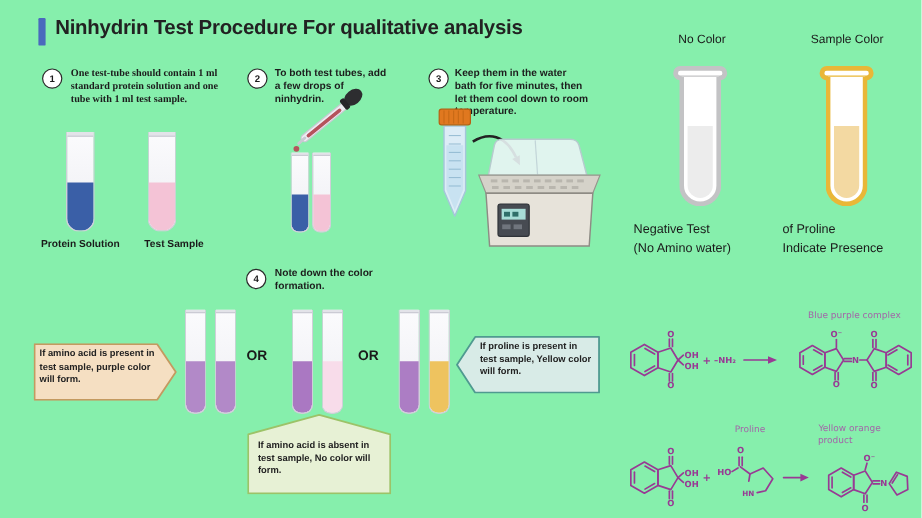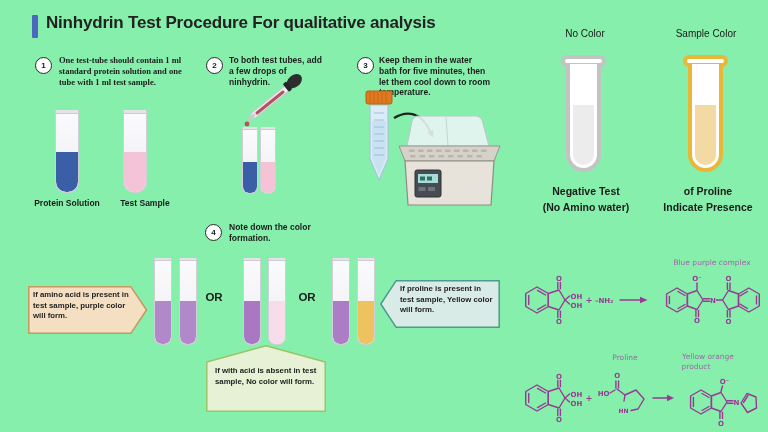--- a/index.html
+++ b/index.html
@@ -16,21 +16,21 @@
   
   .tube{position:absolute;border:1px solid #cfcfd8;border-top:none;background:linear-gradient(180deg,#fbfbfd,#eeeef3);overflow:hidden;}
   .tube .rim{position:absolute;top:0;left:0;right:0;height:3px;background:#e3e3e9;border-bottom:1px solid #cbcbd4;}
   .tube .liquid{position:absolute;left:0;right:0;bottom:0;}
   .tube-label{position:absolute;font-size:8.5px;font-weight:bold;text-align:center;}
   
   .otube-lip{position:absolute;border-radius:7px;background:#fff;}
   .otube-body{position:absolute;border-top:none!important;border-radius:0 0 18px 18px;background:#fff;overflow:hidden;}
   .otube-liquid{position:absolute;left:3px;right:3px;bottom:3px;border-radius:0 0 12px 12px;}
   .result-heading{position:absolute;font-size:10px;font-weight:normal;text-align:center;}
-  .result-caption{position:absolute;font-size:10.5px;font-weight:bold;text-align:center;line-height:1.5;}
+  .result-caption{position:absolute;font-size:10.5px;font-weight:normal;line-height:1.5;}
   .or{position:absolute;font-size:11.5px;font-weight:bold;width:26px;text-align:center;}
   
   .callout{position:absolute;}
   .callout svg{position:absolute;left:0;top:0;}
   .callout-text{position:absolute;font-size:7.8px;font-weight:bold;line-height:1.35;color:#222;}
   
   .chem{position:absolute;}
   .chem .bonds{fill:none;stroke:#983a94;stroke-width:1.4;stroke-linejoin:round;stroke-linecap:round;}
   .chem text{fill:#983a94;font-family:"DejaVu Sans",sans-serif;font-size:7px;font-weight:bold;text-anchor:middle;stroke:none;}
   .chem text.as{text-anchor:start;} .chem text.ae{text-anchor:end;}
@@ -218,21 +218,21 @@
     <svg width="120" height="48" viewBox="0 0 120 48">
       <polygon points="0.8,0.8 103,0.8 118.5,24 103,47.2 0.8,47.2" fill="#f5dfc2" stroke="#c49a60" stroke-width="1.5" stroke-linejoin="round"></polygon>
     </svg>
     <div class="callout-text" style="left:5px;top:4px;width:97px;">If amino acid is present in test sample, purple color will form.</div>
   </div>
 
   <div class="callout" style="left:206px;top:345px;width:120px;height:67px;">
     <svg width="120" height="67" viewBox="0 0 120 67">
       <polygon points="0.8,17 60,0.8 119.2,17 119.2,66.2 0.8,66.2" fill="#e7f1d5" stroke="#9cc368" stroke-width="1.5" stroke-linejoin="round"></polygon>
     </svg>
-    <div class="callout-text" style="left:9px;top:21px;width:103px;">If with acid is absent in test sample, No color will form.</div>
+    <div class="callout-text" style="left:9px;top:21px;width:103px;">If amino acid is absent in test sample, No color will form.</div>
   </div>
 
   <svg class="chem" style="left:503px;top:253px;" width="265" height="92" viewBox="0 0 265 92">
     <g class="bonds">
       <polygon points="34,34 45.3,40.5 45.3,53.5 34,60 22.7,53.5 22.7,40.5"></polygon>
       <line x1="34.5" y1="37.4" x2="42.5" y2="42"></line>
         <line x1="42.5" y1="52" x2="34.5" y2="56.6"></line>
         <line x1="25.7" y1="42.5" x2="25.7" y2="51.5"></line>
       <polygon points="45.3,40.5 56,37 62,47 56,57 45.3,53.5"></polygon>
       <line x1="54.8" y1="35.7" x2="54.8" y2="29.5"></line>

